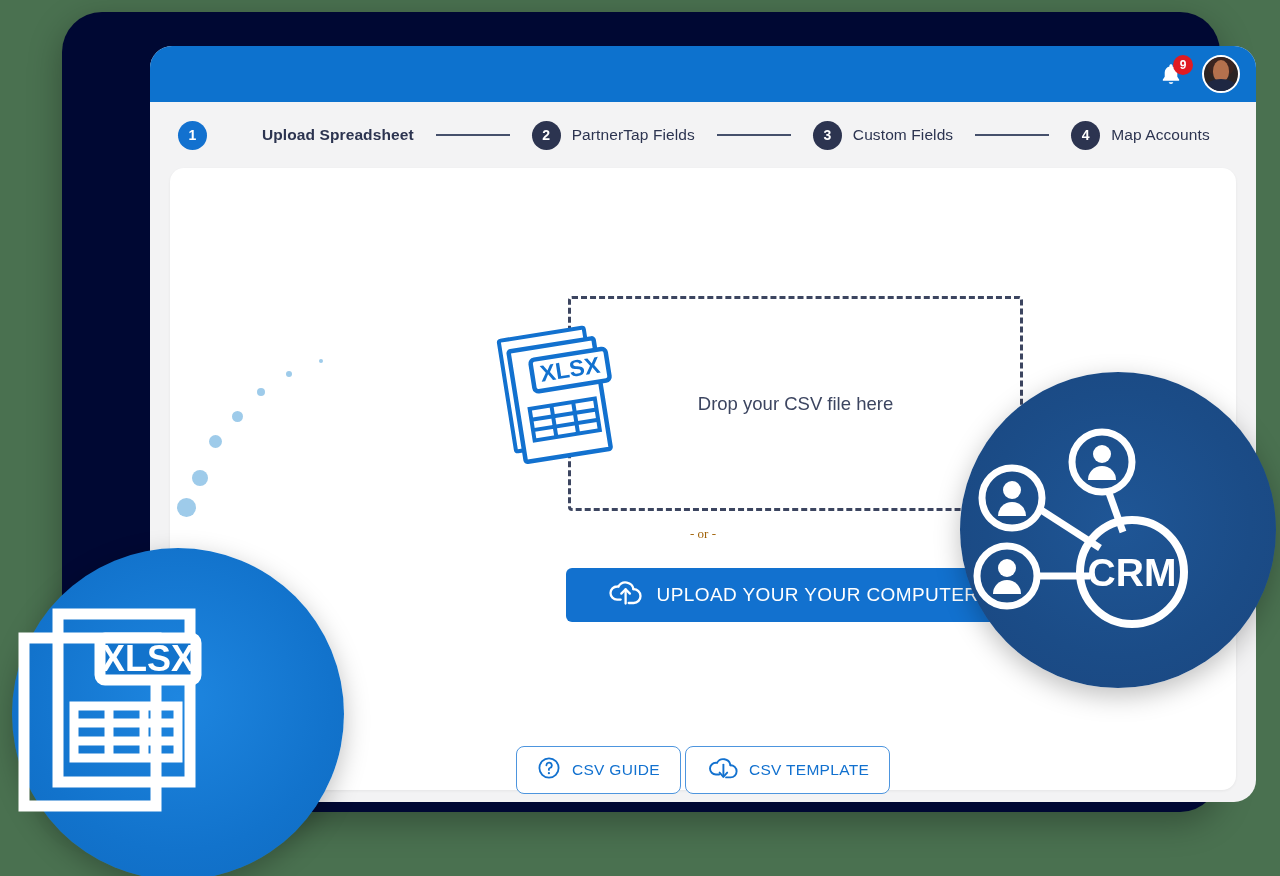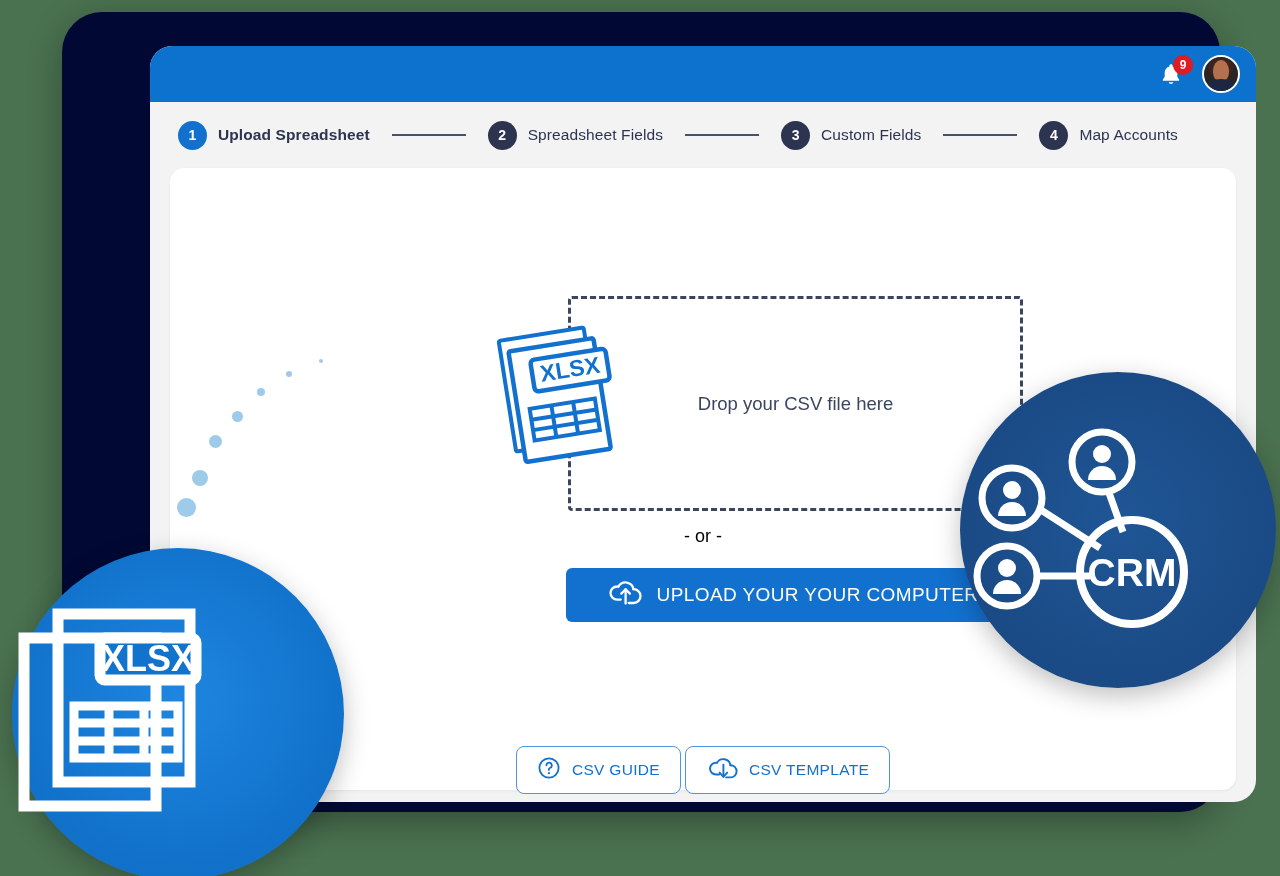--- a/index.html
+++ b/index.html
@@ -158,21 +158,21 @@
     flex: 0 0 auto;
   }
   .step-badge.active { background: #1271cf; }
   .step-badge.inactive { background: #2c3450; }
 
   .step-label {
     font-size: 15.5px;
     color: #2c3450;
     letter-spacing: .1px;
   }
-  .step-label.active { font-weight: 700; }
+  .step-label.active { font-weight: 700; margin-left: 44px; }
   .step-label.inactive { font-weight: 400; }
 
   .step-connector {
     width: 74px;
     height: 2px;
     background: #45506b;
     margin: 0 22px;
     flex: 0 0 auto;
   }
 
@@ -217,22 +217,23 @@
     transform: rotate(-9deg);
   }
 
   
   .or-divider {
     position: absolute;
     left: 0;
     top: 358px;
     width: 1066px;
     text-align: center;
-    font-size: 18px;
-    color: #000000;
+    font-size: 13px;
+    color: #a16207;
+    font-family: Liberation Serif, serif;
   }
 
   
   .upload-btn {
     position: absolute;
     left: 396px;
     top: 400px;
     width: 452px;
     height: 54px;
     background: #1271cf;
@@ -345,21 +346,21 @@
 
         <div class="step">
           <span class="step-badge active">1</span>
           <span class="step-label active">Upload Spreadsheet</span>
         </div>
 
         <div class="step-connector"></div>
 
         <div class="step">
           <span class="step-badge inactive">2</span>
-          <span class="step-label inactive">Spreadsheet Fields</span>
+          <span class="step-label inactive">PartnerTap Fields</span>
         </div>
 
         <div class="step-connector"></div>
 
         <div class="step">
           <span class="step-badge inactive">3</span>
           <span class="step-label inactive">Custom Fields</span>
         </div>
 
         <div class="step-connector"></div>

